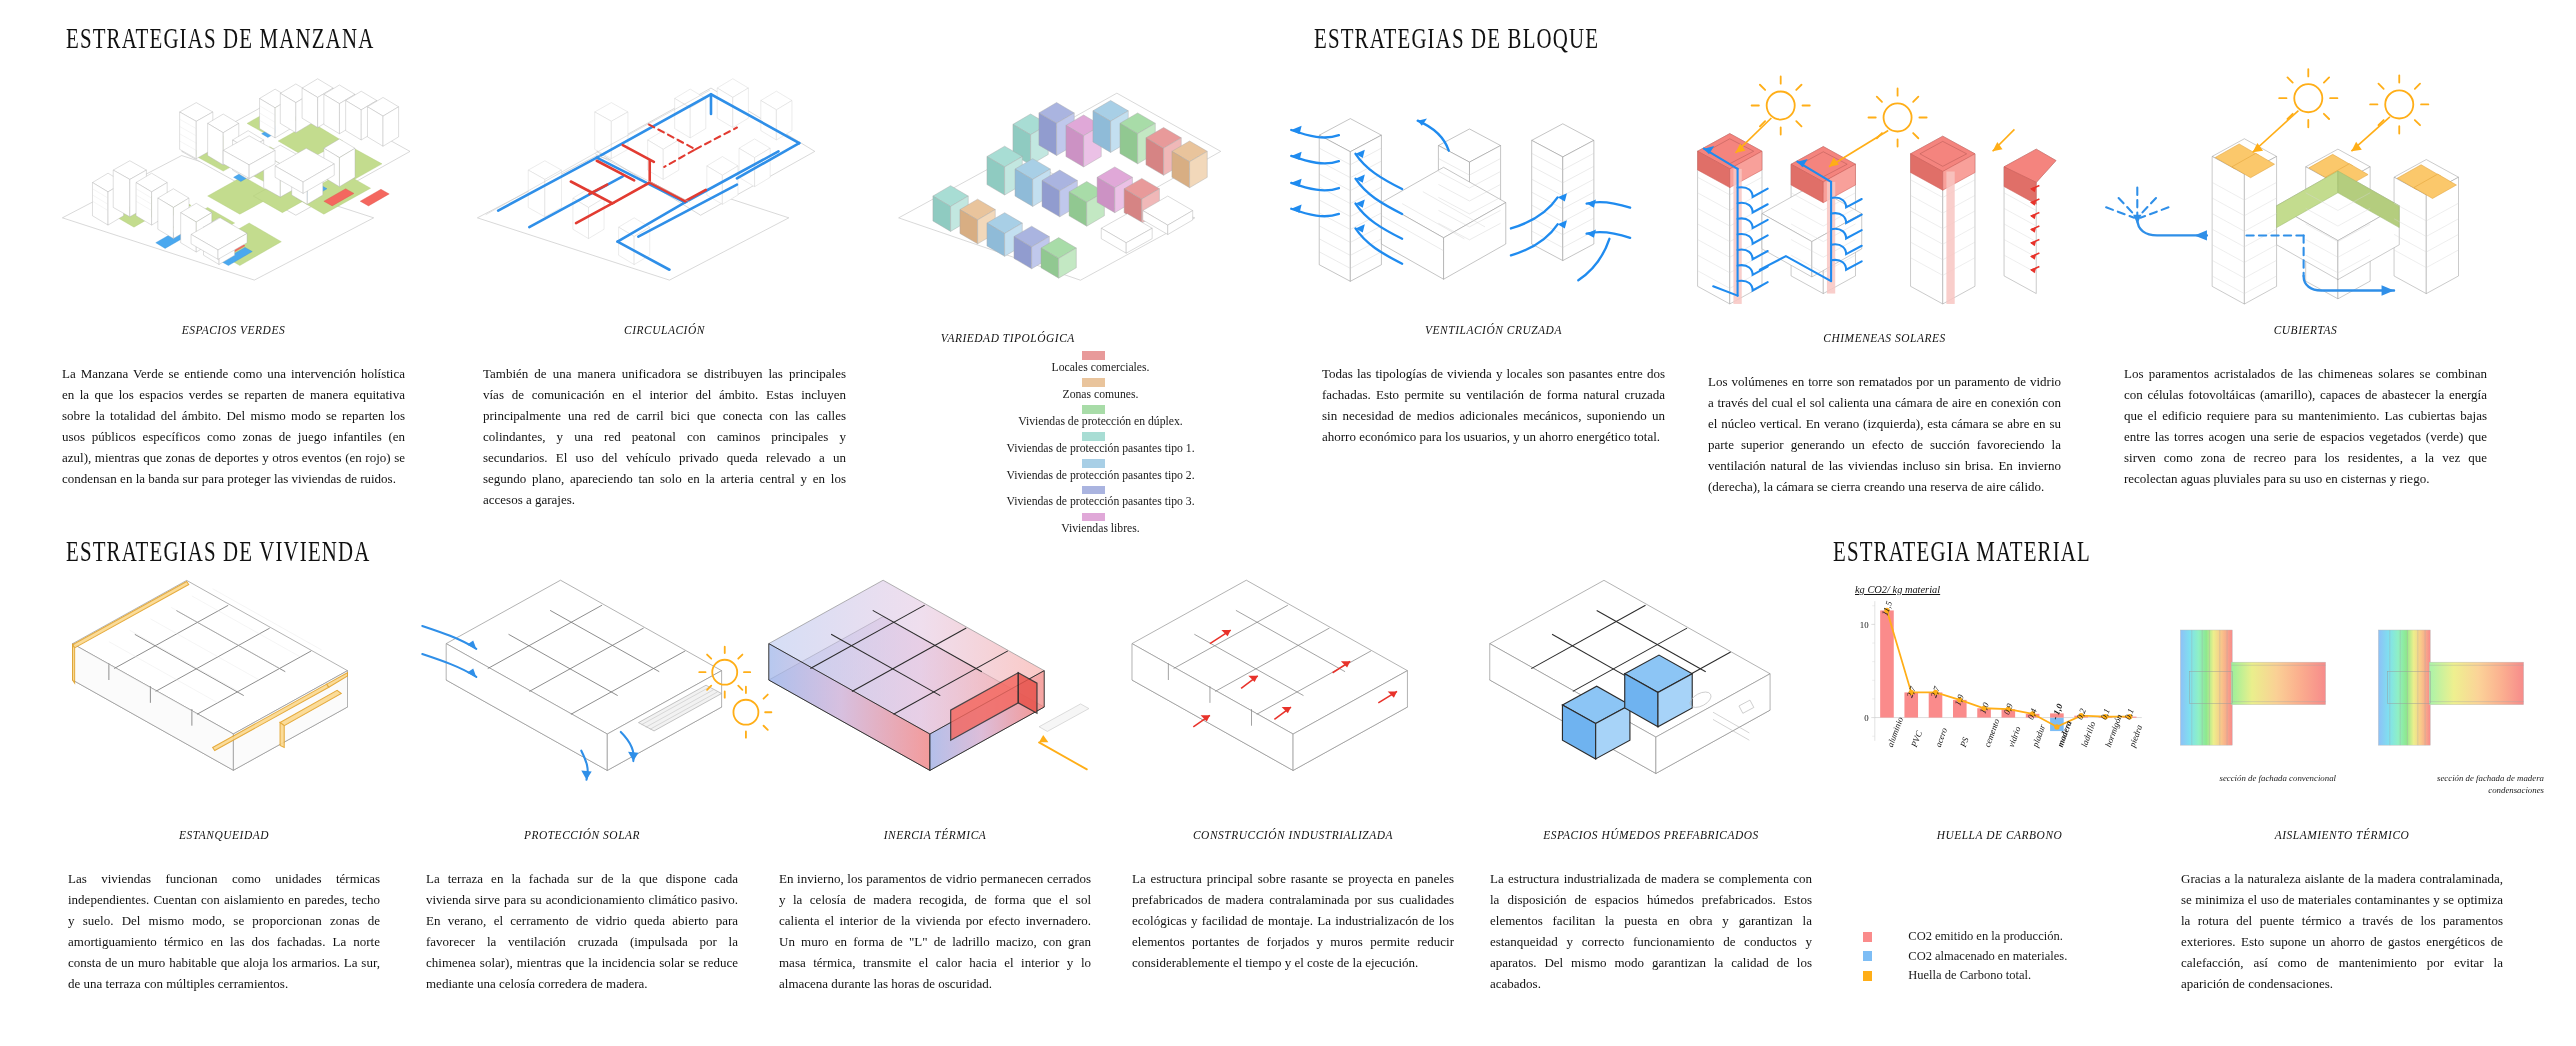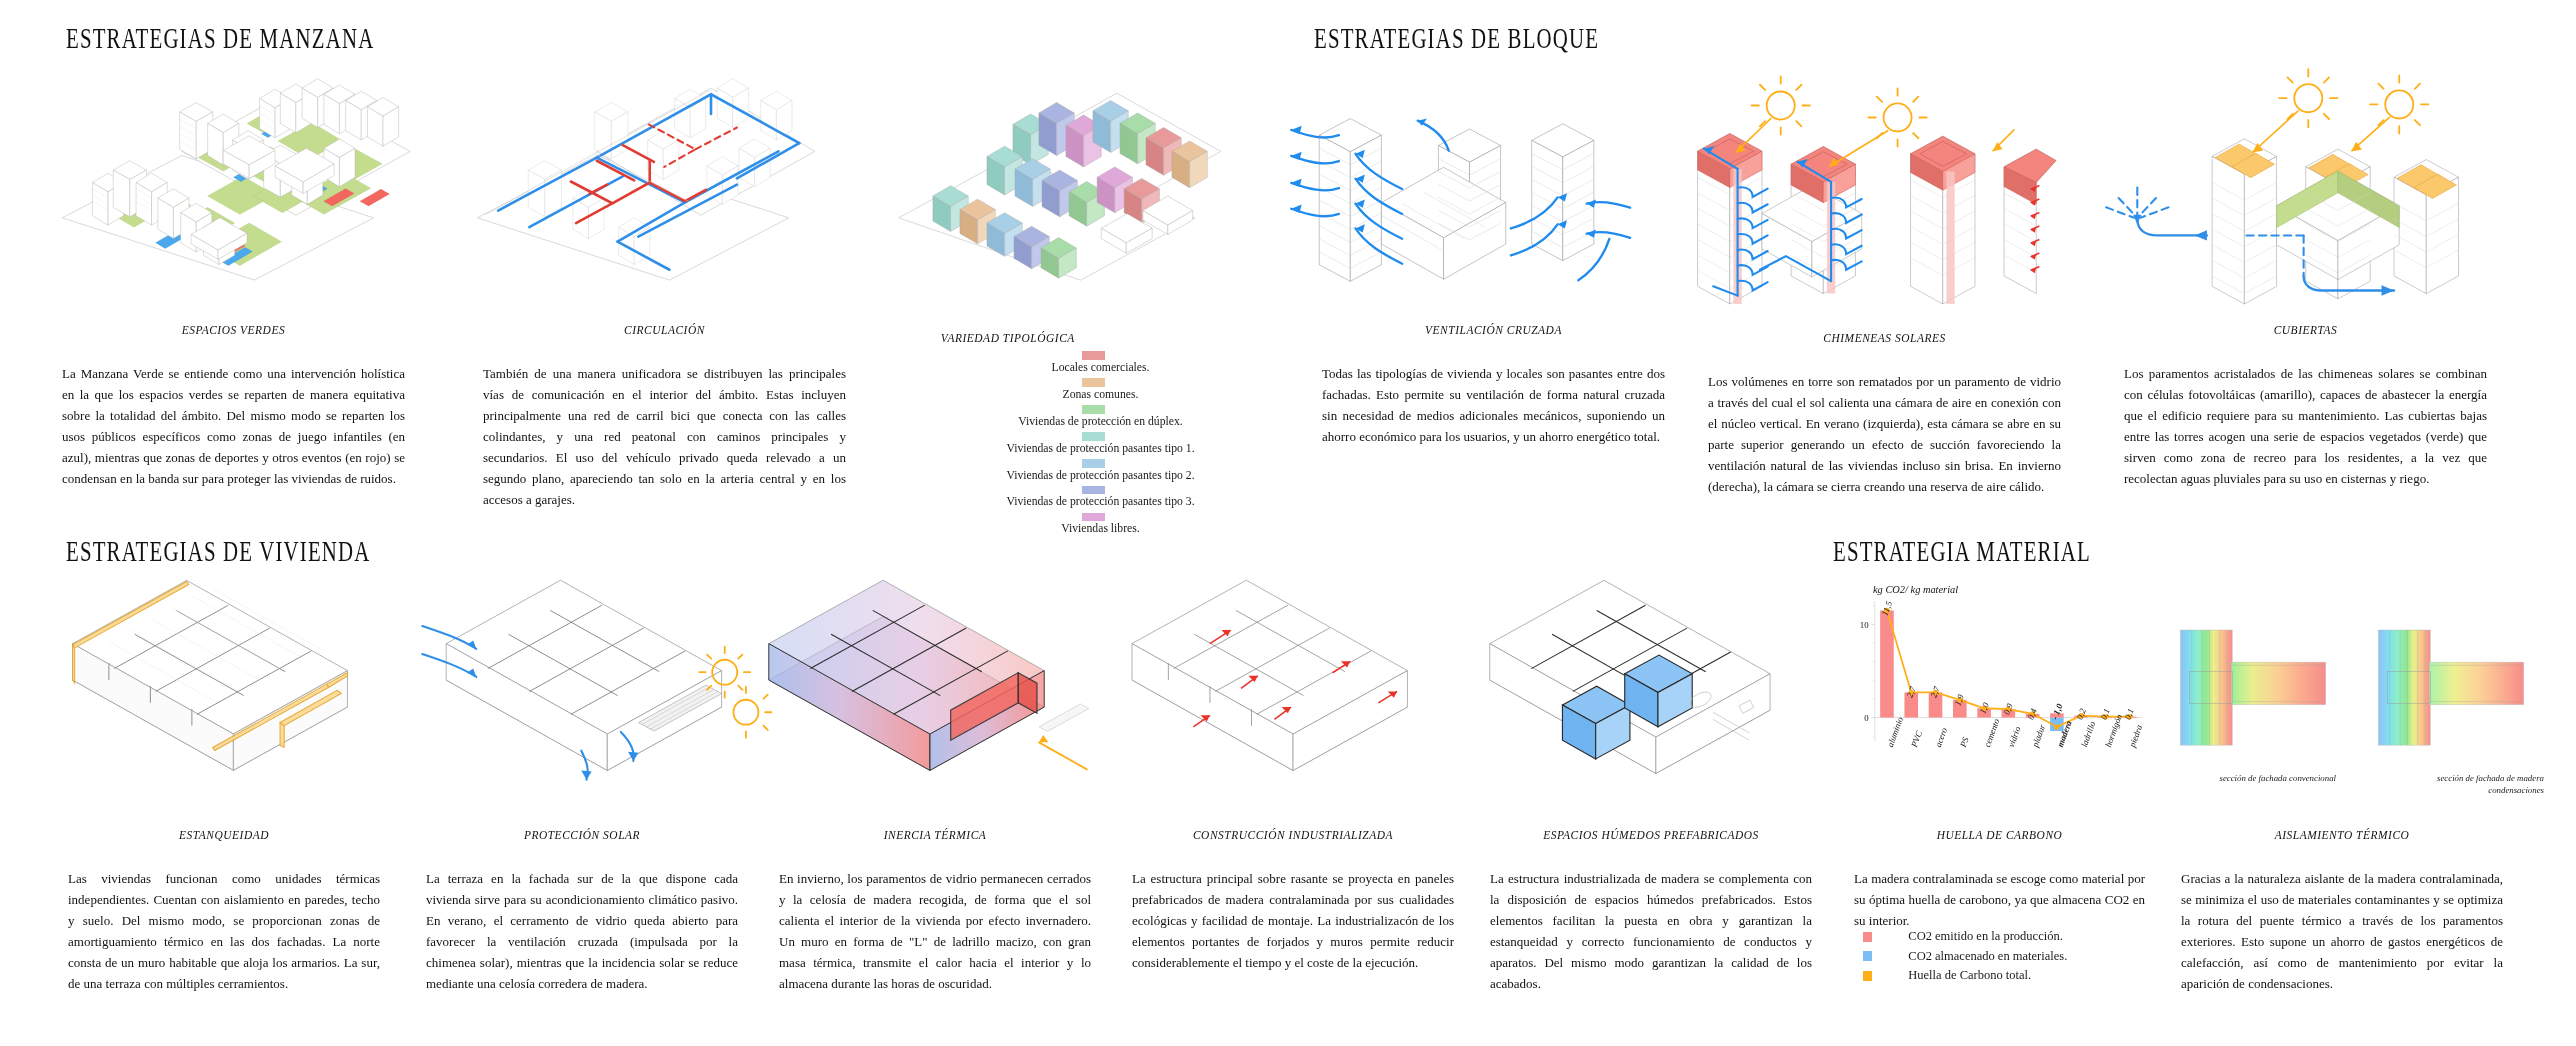--- a/index.html
+++ b/index.html
@@ -909,21 +909,21 @@
 <div class="abs" style="left:1490px; top:827px; width:322px;">
   <div class="panel-caption">ESPACIOS HÚMEDOS PREFABRICADOS</div>
   <div class="panel-body">La estructura industrializada de madera se complementa con la disposición de espacios húmedos prefabricados. Estos elementos facilitan la puesta en obra y garantizan la estanqueidad y correcto funcionamiento de conductos y aparatos. Del mismo modo garantizan la calidad de los acabados.</div>
 </div>
 
 <div class="abs" style="left:1833px; top:535px;">
   <div class="board-title">ESTRATEGIA  MATERIAL</div>
 </div>
 
 <div class="abs" style="left:1854px; top:584px; width:291px; height:218px;">
-  <div class="chart-unit" style="margin-left:19px;">kg CO2/ kg material</div>
+  <div class="chart-unit" style="margin-left:1px;text-decoration:underline;">kg CO2/ kg material</div>
   <div id="chart-canvas" style="position:relative; width:291px; height:200px; margin-top:3.1px;">
       <svg width="291" height="200" viewBox="0 0 560 385">
         <line x1="40" y1="6" x2="40" y2="275" stroke="#c9c9c9" stroke-width="1"></line>
         <line x1="40" y1="230.16666666666669" x2="554" y2="230.16666666666669" stroke="#bdbdbd" stroke-width="1"></line>
         <line x1="33" y1="50.83333333333333" x2="40" y2="50.83333333333333" stroke="#c9c9c9" stroke-width="1"></line>
         <text x="28" y="56.83333333333333" text-anchor="end" font-size="17" font-family="&quot;Liberation Serif&quot;, serif" fill="#111">10</text>
         <line x1="33" y1="230.16666666666669" x2="40" y2="230.16666666666669" stroke="#c9c9c9" stroke-width="1"></line>
         <text x="28" y="236.16666666666669" text-anchor="end" font-size="17" font-family="&quot;Liberation Serif&quot;, serif" fill="#111">0</text>
         <line x1="35" y1="266.03333333333336" x2="40" y2="266.03333333333336" stroke="#d8d8d8" stroke-width="0.9"></line>
         <line x1="35" y1="230.16666666666669" x2="40" y2="230.16666666666669" stroke="#d8d8d8" stroke-width="0.9"></line>
@@ -1063,20 +1063,19 @@
 </div>
 
 <div class="abs sec-cap" style="left:2170px; top:773px; width:166px;">sección de fachada convencional</div>
 <div class="abs sec-cap" style="left:2357px; top:773px; width:187px;">
   <span>sección de fachada de madera</span><br>
   <span>condensaciones</span>
 </div>
 
 <div class="abs" style="left:1854px; top:827px; width:291px;">
   <div class="panel-caption">HUELLA DE CARBONO</div>
-  <div class="panel-body">La madera contralaminada se escoge como material por su óptima huella de carobono, ya que almacena CO2 en su interior.</div>
 </div>
 
 <div class="abs" style="left:2181px; top:827px; width:322px;">
   <div class="panel-caption">AISLAMIENTO TÉRMICO</div>
   <div class="panel-body">Gracias a la naturaleza aislante de la madera contralaminada, se minimiza el uso de materiales contaminantes y se optimiza la rotura del puente térmico a través de los paramentos exteriores. Esto supone un ahorro de gastos energéticos de calefacción, así como de mantenimiento por evitar la aparición de condensaciones.</div>
 </div>
 
 
 </body></html>

